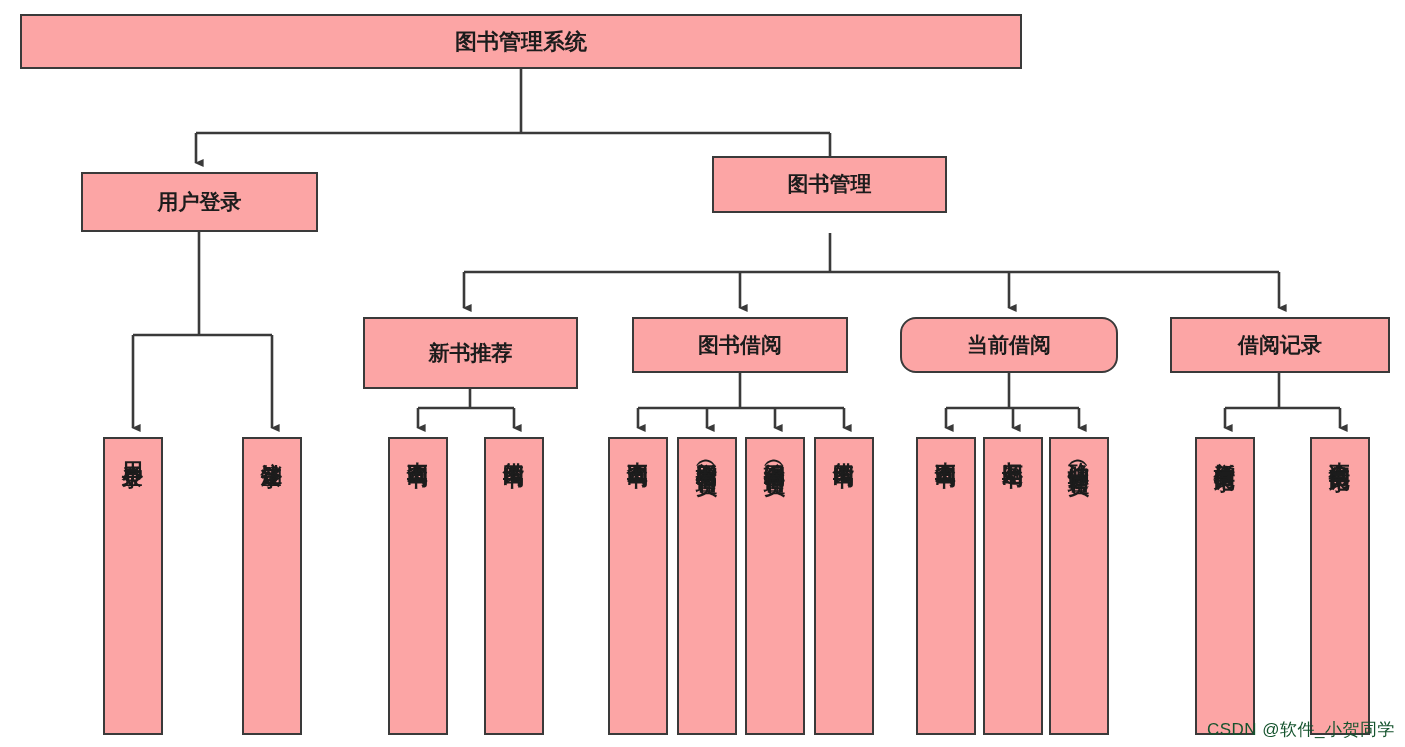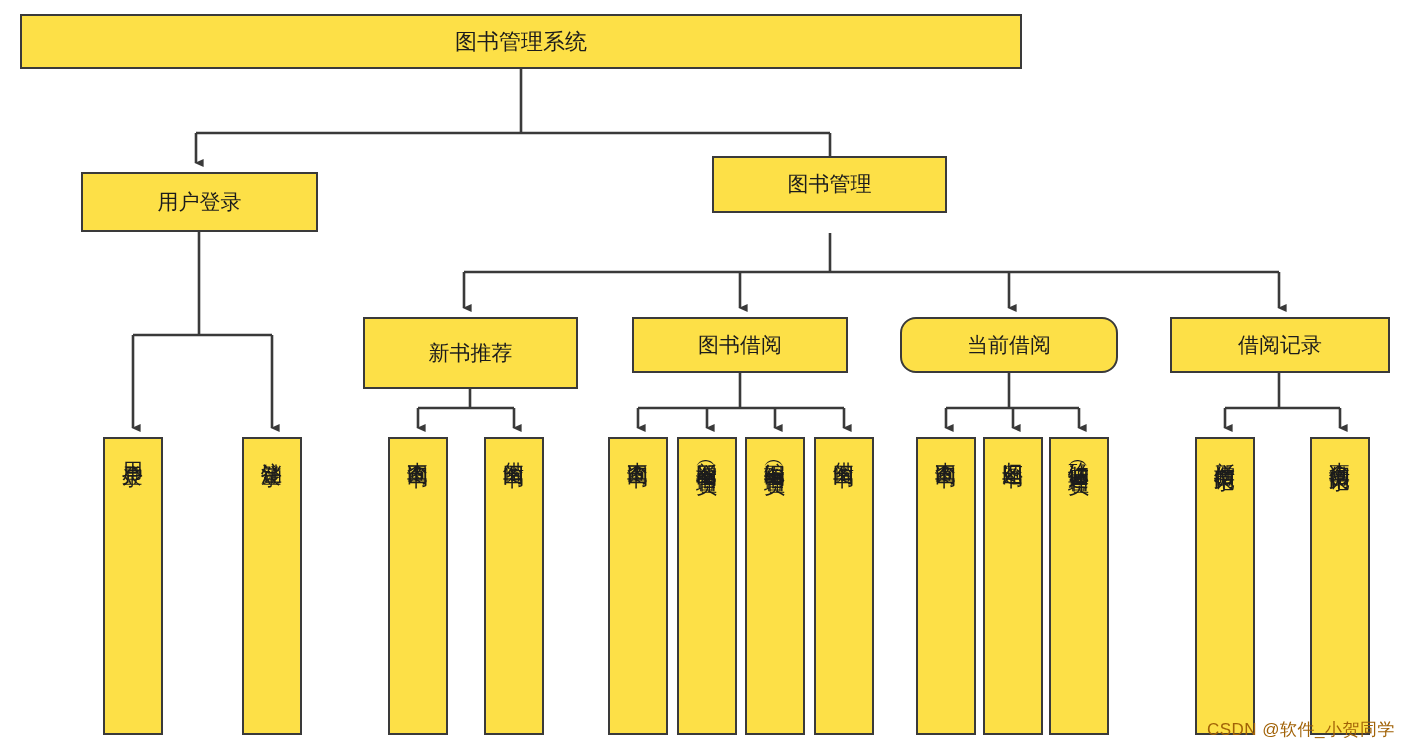--- a/index.html
+++ b/index.html
@@ -22,25 +22,26 @@
     left: 0;
     top: 0;
     width: 1405px;
     height: 747px;
     pointer-events: none;
   }
   .node {
     position: absolute;
     box-sizing: border-box;
     border: 2.5px solid #3a3a3a;
-    background: #fde047;
+    background: #fca5a5;
     display: flex;
     align-items: center;
     justify-content: center;
     color: #1c1c1c;
+    font-weight: bold;
   }
   .node .lbl {
     display: block;
     text-align: center;
     line-height: 1.18;
     white-space: nowrap;
   }
   
   .node.h .lbl {
     font-size: 21px;
@@ -60,21 +61,21 @@
     font-size: 21px;
     letter-spacing: 2px;
     line-height: 1;
     white-space: nowrap;
   }
   #watermark {
     position: absolute;
     right: 10px;
     bottom: 6px;
     font-size: 17px;
-    color: #a16207;
+    color: #14532d;
     letter-spacing: 0.5px;
     white-space: nowrap;
     pointer-events: none;
   }
 </style>
 </head>
 <body>
 
 <div id="canvas">
 

